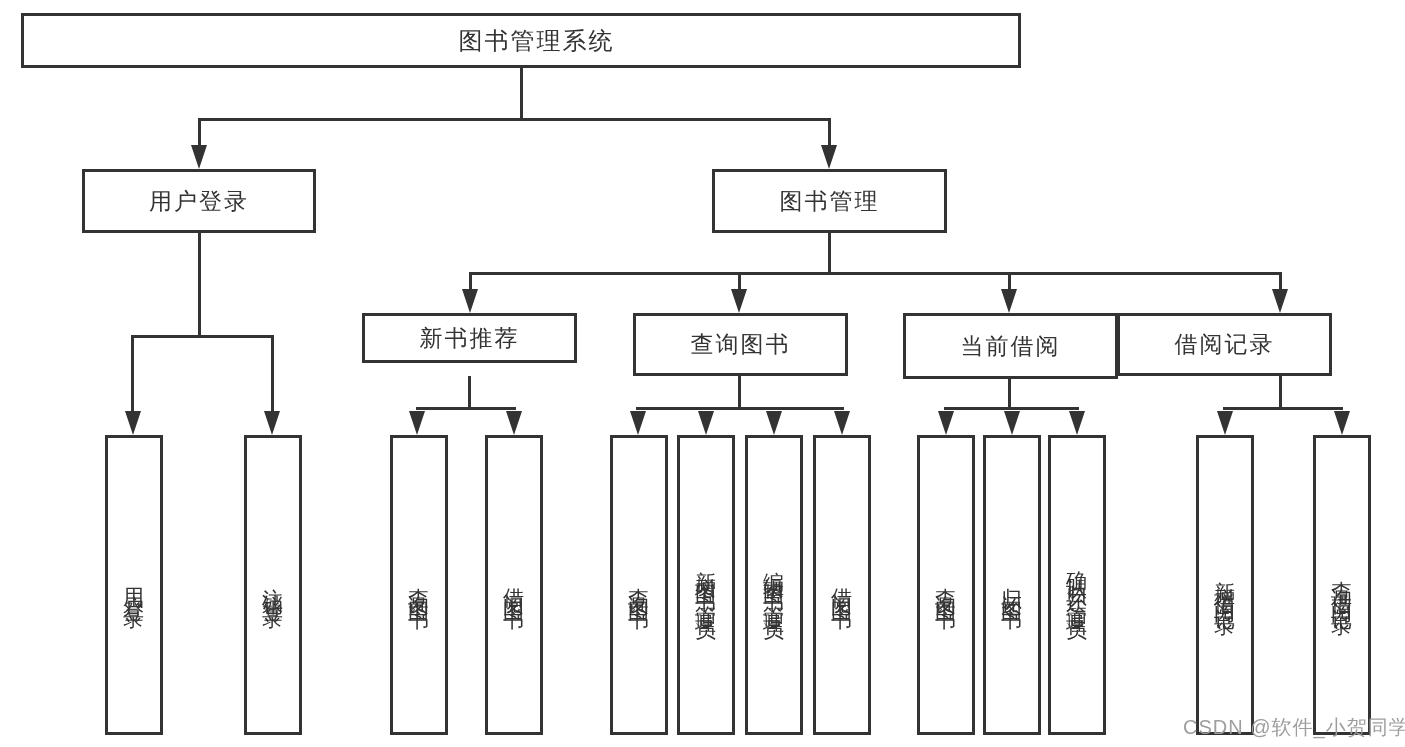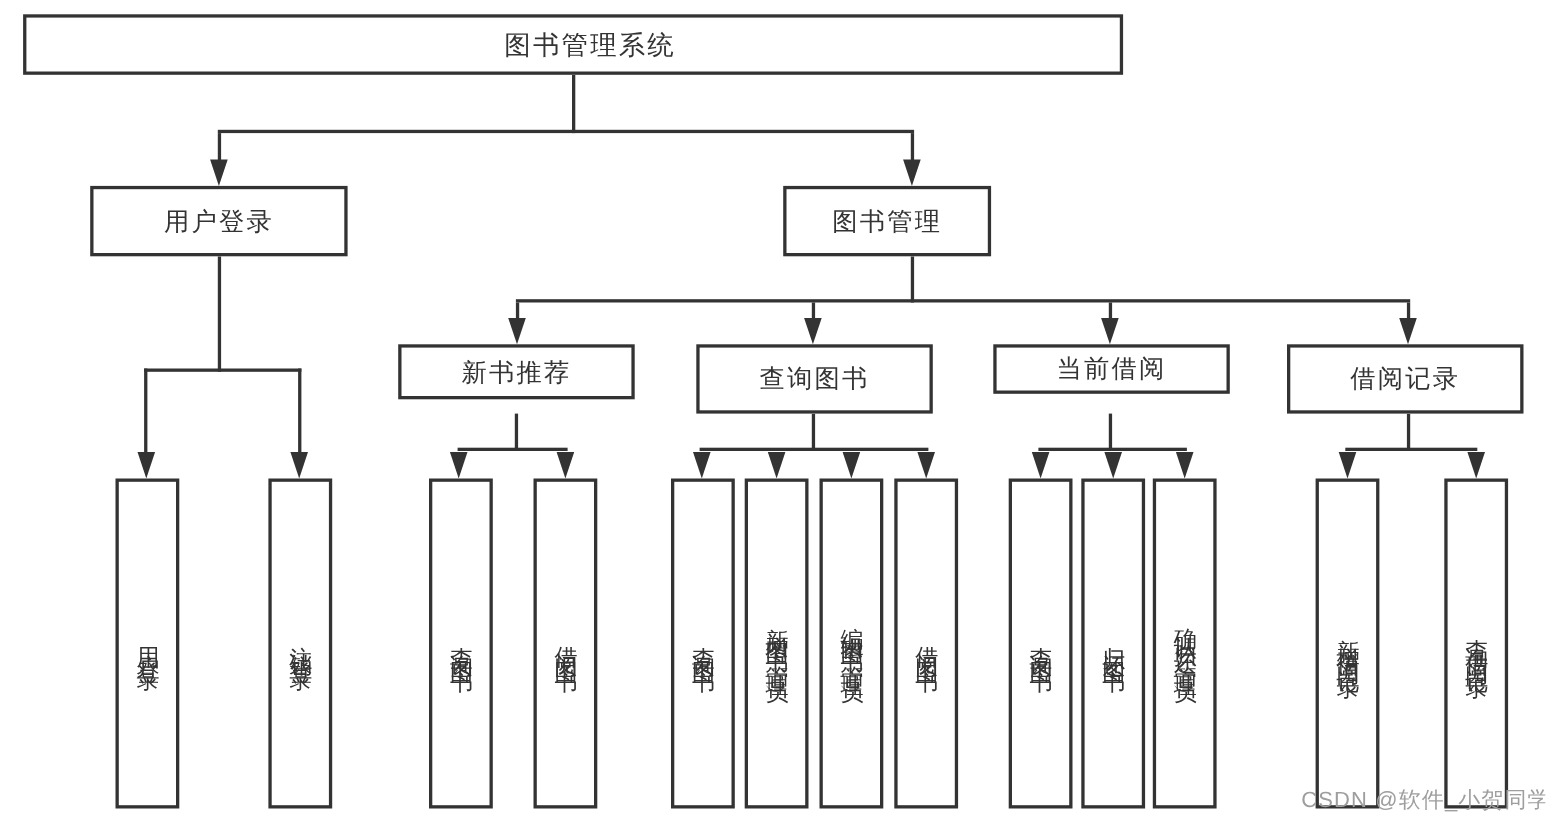--- a/index.html
+++ b/index.html
@@ -24,25 +24,25 @@
   .hl{height:3px;}
   .vl{width:3px;}
   .arr{
     position:absolute;width:0;height:0;z-index:1;
     border-left:8px solid transparent;border-right:8px solid transparent;
     border-top:24px solid #333333;
   }
   
   .b-root {left:21px;  top:13px;  width:1000px;height:55px;}
   .b-ul   {left:82px;  top:169px; width:234px; height:64px;}
-  .b-bm   {left:712px; top:169px; width:189px; height:64px;justify-content:center;}
+  .b-bm   {left:712px; top:169px; width:235px; height:64px;justify-content:center;}
   .b-nb   {left:362px; top:313px; width:215px; height:50px;}
   .b-bb   {left:633px; top:313px; width:215px; height:63px;}
-  .b-cb   {left:903px; top:313px; width:215px; height:45px;}
-  .b-br   {left:1170px;top:313px; width:215px; height:63px;}
+  .b-cb   {left:903px; top:313px; width:215px; height:66px;}
+  .b-br   {left:1117px;top:313px; width:215px; height:63px;}
   .lf-ul1 {left:105px;}
   .lf-ul2 {left:244px;}
   .lf-nb1 {left:390px;}
   .lf-nb2 {left:485px;}
   .lf-bb1 {left:610px;}
   .lf-bb2 {left:677px;}
   .lf-bb3 {left:745px;}
   .lf-bb4 {left:813px;}
   .lf-cb1 {left:917px;}
   .lf-cb2 {left:983px;}

